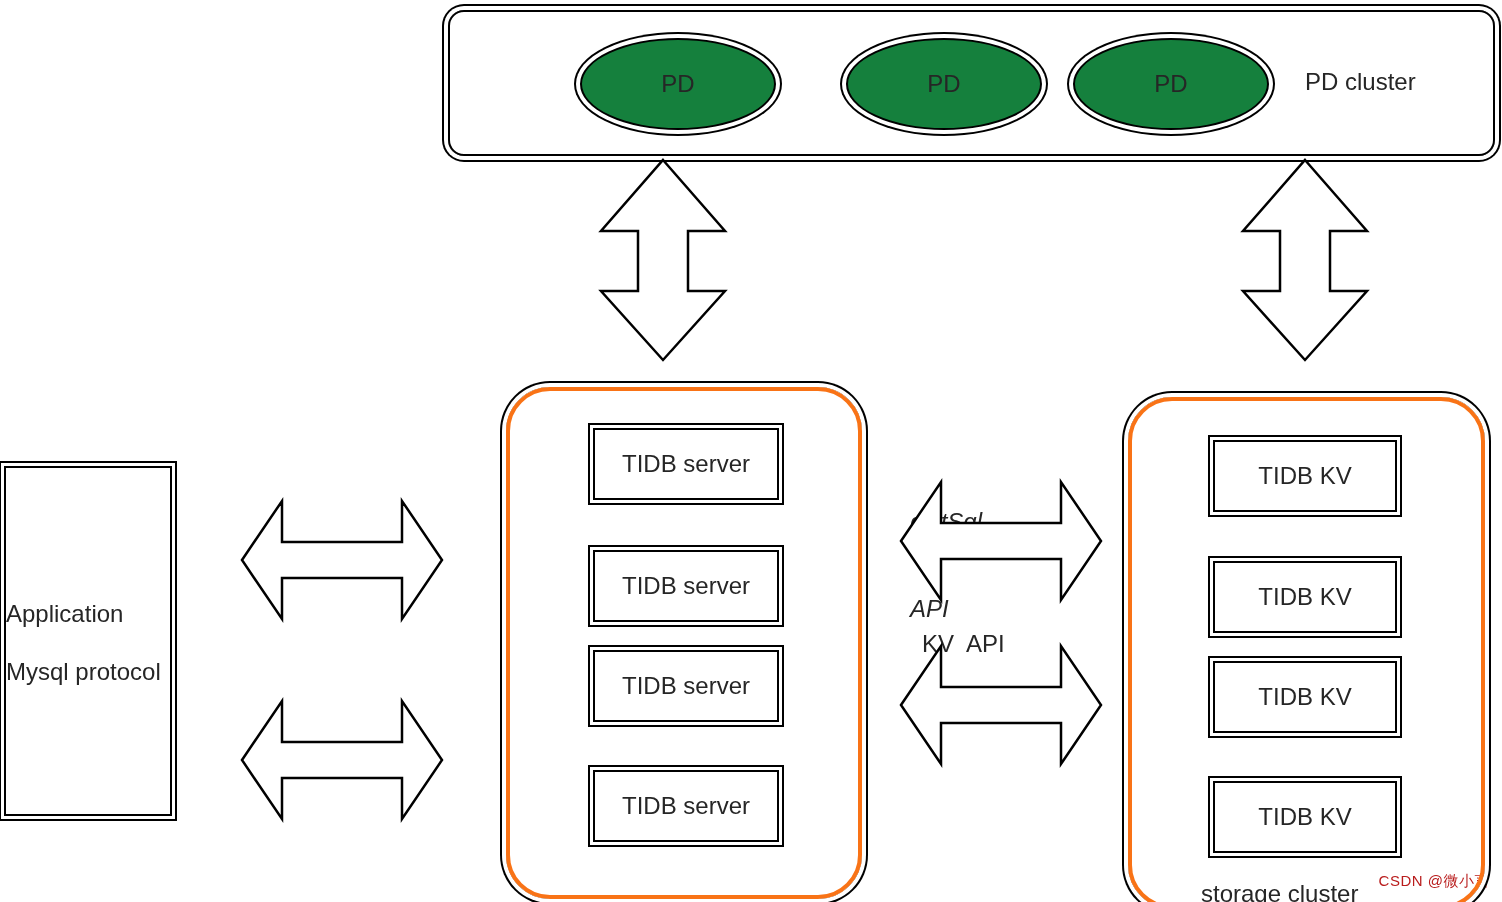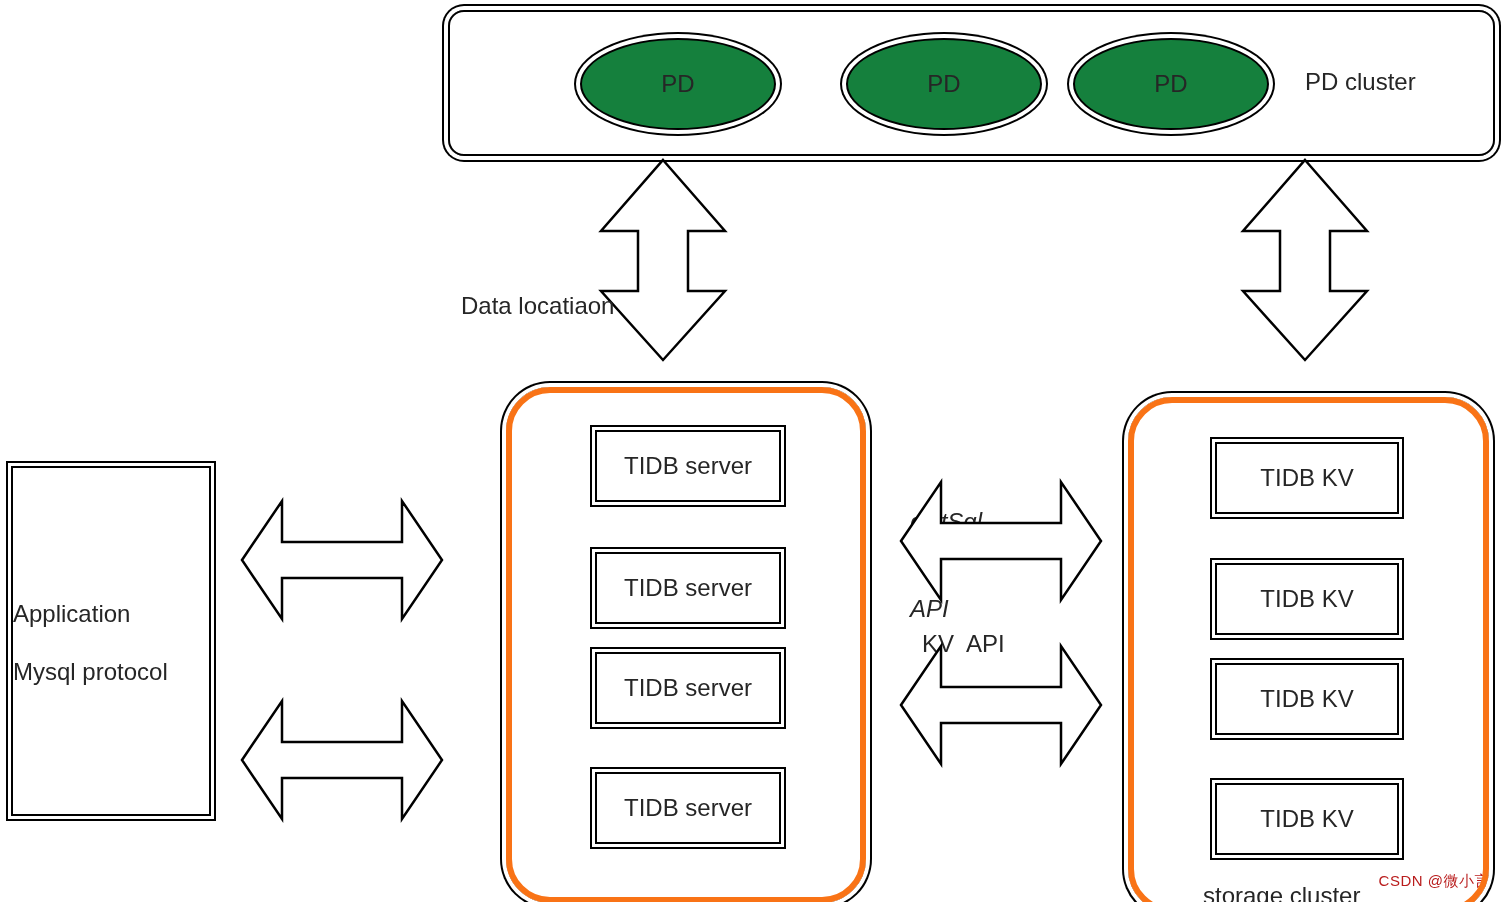--- a/index.html
+++ b/index.html
@@ -7,21 +7,21 @@
     position:relative;width:1502px;height:902px;background:#ffffff;
     font-family:"Liberation Sans",sans-serif;color:#262626;overflow:hidden;
   }
   .abs{position:absolute;}
   .lbl{font-size:24px;line-height:28px;white-space:pre;}
   .center-txt{text-align:left;}
   .right-txt{text-align:right;}
   
   .dbl-round{border:2px solid #000;border-radius:16px;background:transparent;
              box-shadow:0 0 0 4px #fff,0 0 0 6px #000;}
-  .dbl-biground{border:6px solid #f97316;border-radius:44px;background:transparent;
+  .dbl-biground{border:4px solid #f97316;border-radius:44px;background:transparent;
              box-shadow:0 0 0 4px #fff,0 0 0 6px #000;}
   .dbl-ellipse{border:2px solid #000;border-radius:50%;background:#15803d;
              box-shadow:0 0 0 4px #fff,0 0 0 6px #000;}
   .dbl-rect{border:2px solid #000;background:#fff;
              box-shadow:0 0 0 3px #fff,0 0 0 5px #000;}
   .flex-center{display:flex;align-items:center;justify-content:center;}
   .arrow-svg{display:block;overflow:visible;}
   .arrow-svg polygon{fill:#ffffff;stroke:#000000;stroke-width:2.5;stroke-linejoin:miter;}
   .watermark{font-size:15px;color:#b91c1c;letter-spacing:0.5px;white-space:pre;}
 </style>
@@ -42,28 +42,27 @@
     <div class="abs dbl-ellipse flex-center" style="left:623px;top:26px;width:192px;height:88px;">
       <span class="lbl">PD</span>
     </div>
     <div class="abs lbl center-txt" style="left:855px;top:56px;width:180px;">PD cluster</div>
   </div>
 
   <svg class="abs arrow-svg" style="left:599px;top:157px;" width="128" height="206" viewBox="0 0 128 206">
     <polygon points="64,3 126,74 89,74 89,134 126,134 64,203 2,134 39,134 39,74 2,74"></polygon>
   </svg>
   <div class="abs lbl center-txt" style="left:461px;top:231px;width:190px;line-height:30px;">
-    <div>Data locatiaon</div>
   </div>
 
   <svg class="abs arrow-svg" style="left:1241px;top:157px;" width="128" height="206" viewBox="0 0 128 206">
     <polygon points="64,3 126,74 89,74 89,134 126,134 64,203 2,134 39,134 39,74 2,74"></polygon>
   </svg>
 
-  <div class="abs dbl-rect" style="left:11px;top:466px;width:164px;height:346px;padding-left:32px;">
+  <div class="abs dbl-rect" style="left:4px;top:466px;width:164px;height:346px;">
     <div class="abs lbl center-txt" style="left:0;top:131px;width:100%;line-height:30px;">Application</div>
     <div class="abs lbl center-txt" style="left:0;top:189px;width:100%;line-height:30px;">Mysql protocol</div>
   </div>
 
   <svg class="abs arrow-svg" style="left:240px;top:498px;" width="204" height="124" viewBox="0 0 204 124">
     <polygon points="2,62 42,3 42,44 162,44 162,3 202,62 162,121 162,80 42,80 42,121"></polygon>
   </svg>
   <svg class="abs arrow-svg" style="left:240px;top:698px;" width="204" height="124" viewBox="0 0 204 124">
     <polygon points="2,62 42,3 42,44 162,44 162,3 202,62 162,121 162,80 42,80 42,121"></polygon>
   </svg>

